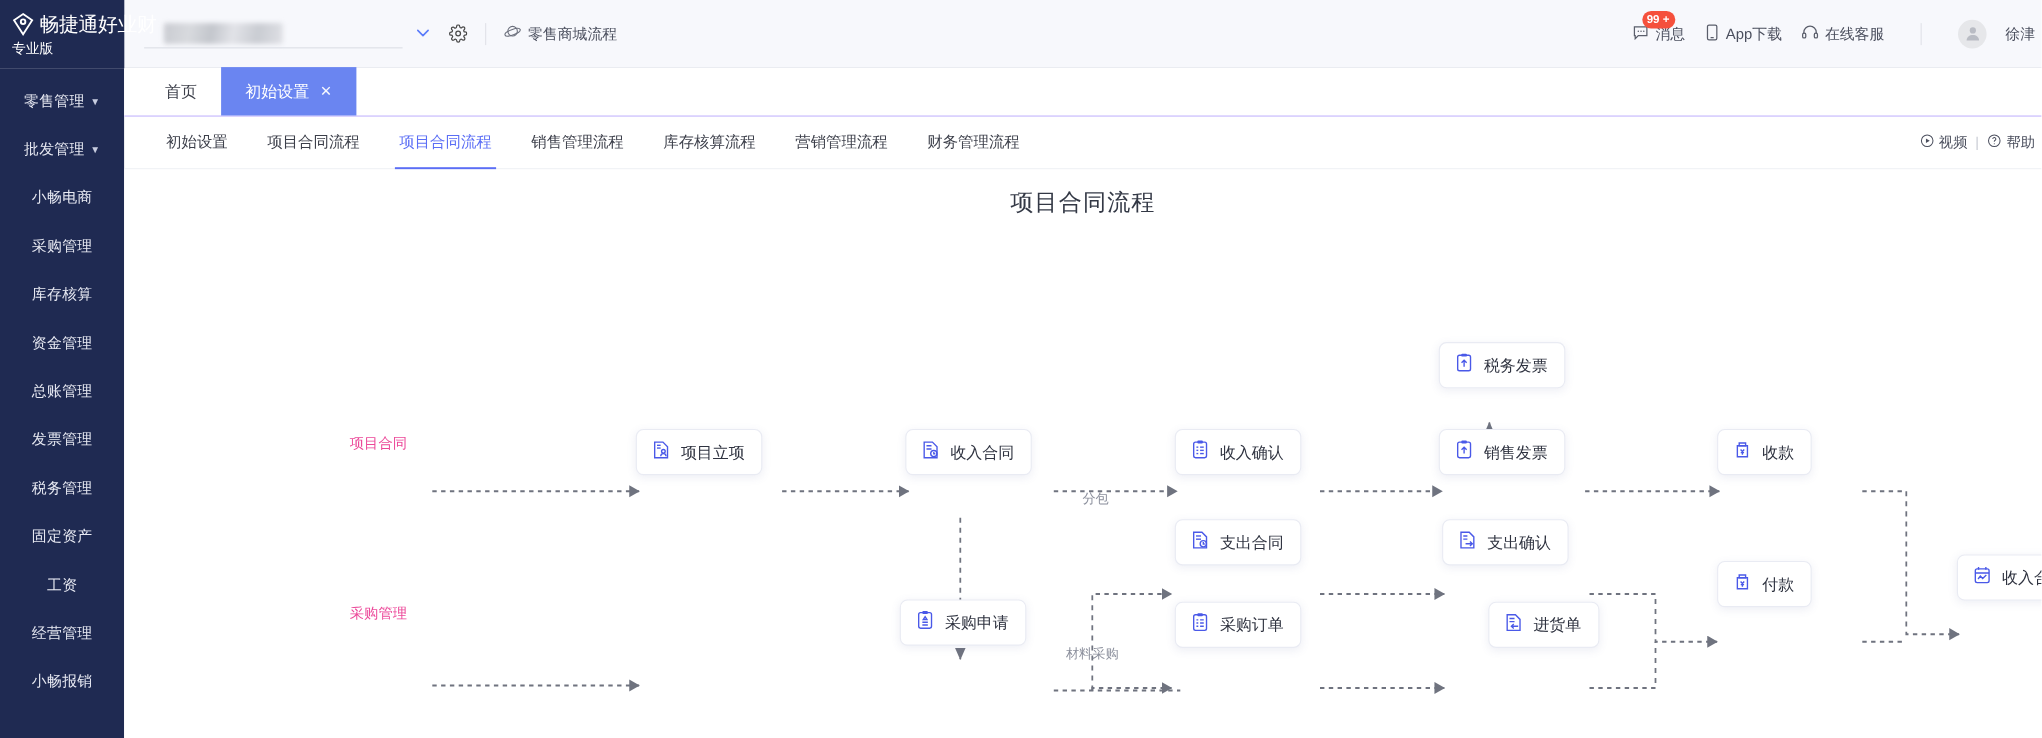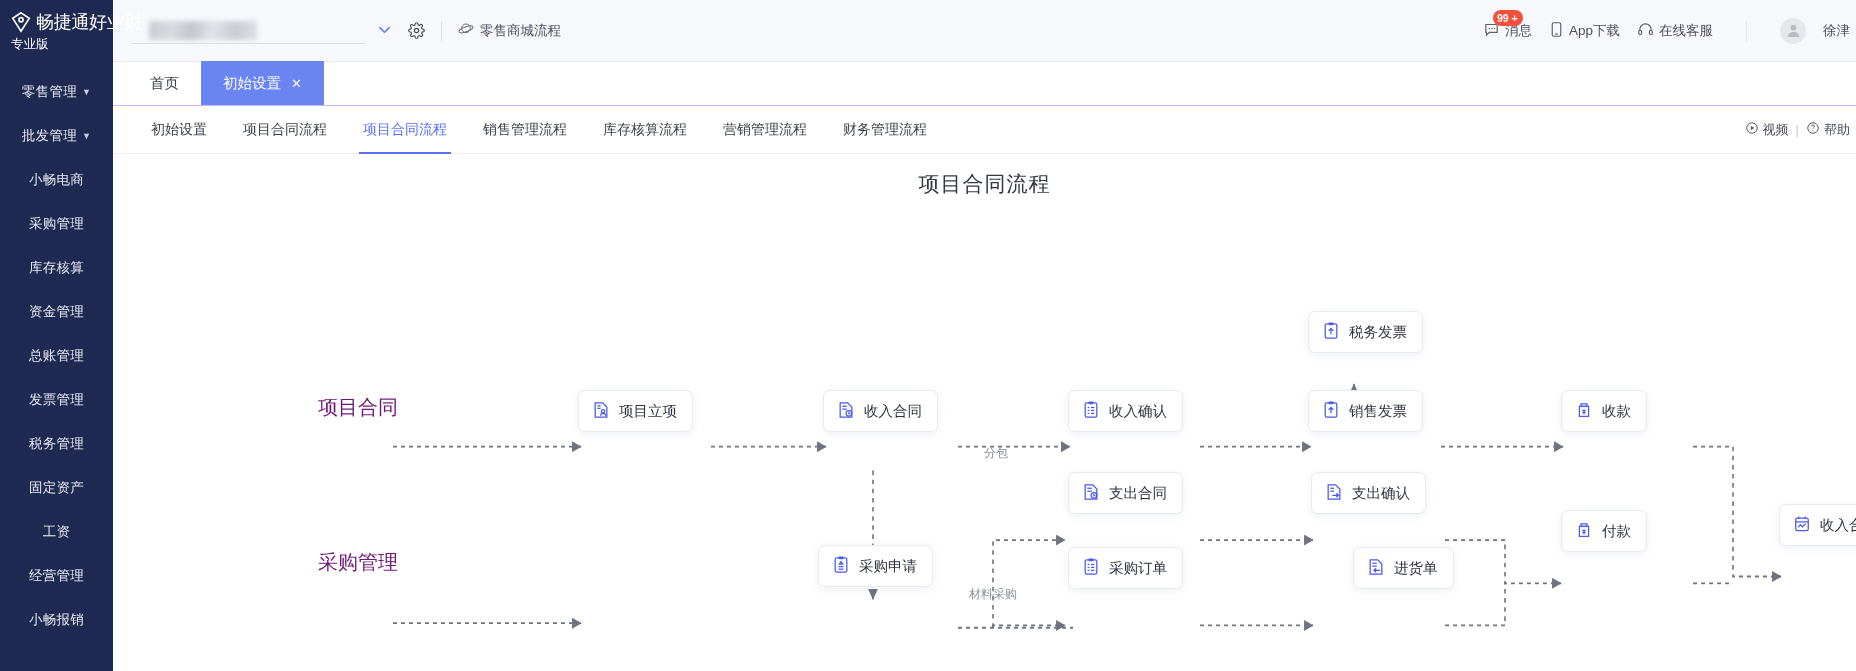--- a/index.html
+++ b/index.html
@@ -78,21 +78,21 @@
   .diagram-title { position: absolute; left: 0; right: 0; top: 16px; text-align: center; font-size: 21px; color: #333845; letter-spacing: 1px; }
 
   .node {
     position: absolute; height: 42px; background: #fff;
     border: 1px solid #e9ebf3; border-radius: 7px;
     box-shadow: 0 2px 8px rgba(90,100,160,0.10);
     display: flex; align-items: center; gap: 8px; padding: 0 15px 0 12px;
     font-size: 14.5px; color: #2f3340; white-space: nowrap; cursor: pointer;
   }
   .node svg { flex: 0 0 20px; }
-  .row-label { position: absolute; font-size: 20px; color: #701a75; white-space: nowrap; }
+  .row-label { position: absolute; font-size: 13px; color: #ec4899; white-space: nowrap; }
   .edge-label { position: absolute; font-size: 12px; color: #8b8f9c; white-space: nowrap; }
   svg.wires { position: absolute; left: 0; top: 0; width: 100%; height: 100%; pointer-events: none; }
 </style>
 </head>
 <body>
 
 <div id="app">
 
   <div class="topbar">
 

